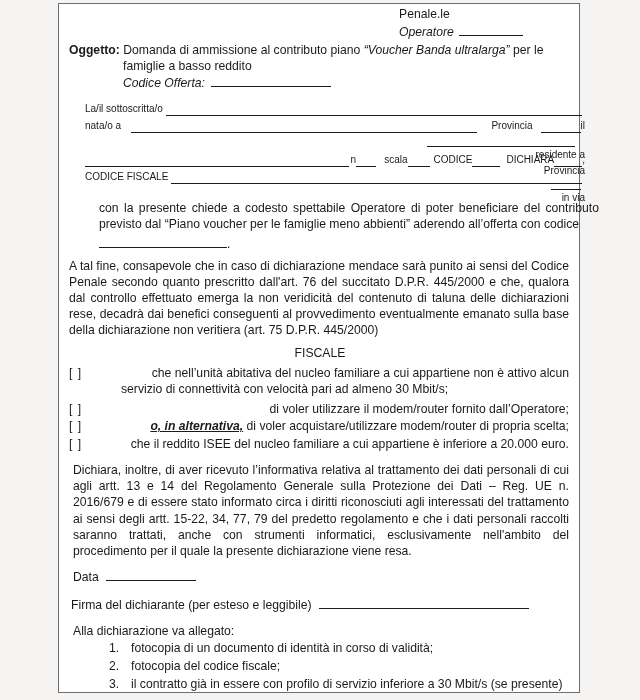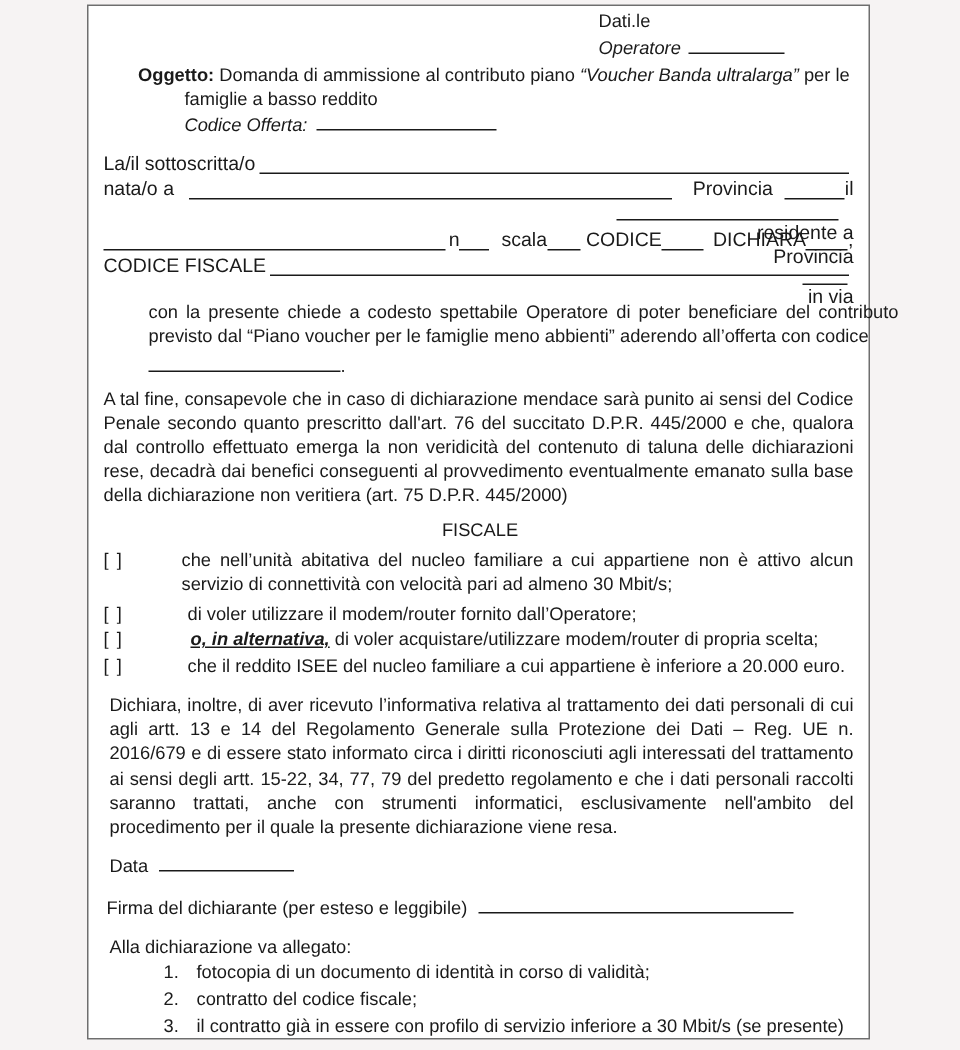--- a/index.html
+++ b/index.html
@@ -22,50 +22,50 @@
       width: 522px;
       height: 690px;
       background: #ffffff;
       border: 1.5px solid #6e6e6e;
       box-sizing: border-box;
     }
     .abs { position: absolute; white-space: nowrap; }
     .t { font-size: 12.2px; line-height: 15px; }
     .u { display: inline-block; border-bottom: 1px solid #1a1a1a; height: 11px; vertical-align: baseline; }
     .it { font-style: italic; }
-    .b { font-weight: bold; margin-left: 23px; }
+    .b { font-weight: bold; }
     .just { text-align: justify; text-align-last: left; white-space: normal; }
 
     
     #spett { left: 340px; top: 3px; }
     #operatore { left: 340px; top: 20px; }
 
     
     #oggetto-line1 { left: 10px; top: 39px; width: 500px; }
     #oggetto-line2 { left: 64px; top: 55px; }
     #oggetto-line3 { left: 64px; top: 71px; }
 
     
-    .row { position: absolute; left: 10px; width: 500px; white-space: nowrap; font-size: 13px; line-height: 15px; display: flex; align-items: flex-end; }
+    .row { position: absolute; left: 26px; width: 500px; white-space: nowrap; font-size: 10px; line-height: 15px; display: flex; align-items: flex-end; }
     .row .fill { flex: 1; border-bottom: 1px solid #1a1a1a; height: 11px; margin: 0 3px; }
     #r1 { top: 97px; }
     #r2 { top: 114px; }
     #r3 { top: 131px; flex-direction: column; }
     #r4 { top: 148px; }
     #r5 { top: 165px; }
 
     
     .para { position: absolute; left: 10px; width: 500px; font-size: 12.2px; line-height: 16px; }
     #p-richiesta { top: 196px; margin-left: 30px; }
     #p-afine { top: 254px; }
     #dichiara-title { position: absolute; left: 0; width: 522px; text-align: center; top: 342px; font-size: 12.2px; }
 
     .check-row { position: absolute; left: 10px; width: 500px; font-size: 12.2px; line-height: 15.5px; }
     .check-row .box { position: absolute; left: 0; top: 0; letter-spacing: 1px; }
-    .check-row .txt { margin-left: 52px; display: block; }
+    .check-row .txt { margin-left: 52px; display: block; text-align: right; }
     #c1 { top: 362px; }
     #c2 { top: 398px; }
     #c3 { top: 415px; }
     #c4 { top: 433px; }
     .ul-it { font-style: italic; font-weight: bold; text-decoration: underline; }
 
     #p-privacy { left: 14px; width: 496px; top: 458px; line-height: 16.2px; }
 
     #data-line { left: 14px; top: 565px; }
     #firma-line { left: 12px; top: 593px; }
@@ -74,21 +74,21 @@
     .alleg .num { display: inline-block; width: 22px; }
     #a1 { top: 637px; }
     #a2 { top: 655px; }
     #a3 { top: 673px; }
   </style>
 </head>
 <body>
 
 <div class="page">
 
-  <div class="abs t" id="spett">Dati.le</div>
+  <div class="abs t" id="spett">Penale.le</div>
   <div class="abs t" id="operatore">
     <span class="it">Operatore</span>
     <span class="u" style="width:64px;margin-left:2px;"></span>
   </div>
 
   <div class="abs t" id="oggetto-line1">
     <span class="b">Oggetto:</span>
     <span>Domanda di ammissione al contributo piano </span><span class="it">“Voucher Banda ultralarga”</span><span> per le</span>
   </div>
   <div class="abs t" id="oggetto-line2">famiglie a basso reddito</div>
@@ -168,19 +168,19 @@
   <div class="abs t" id="firma-line">
     <span>Firma del dichiarante (per esteso e leggibile)</span>
     <span class="u" style="width:210px;margin-left:4px;"></span>
   </div>
 
   <div class="abs t" id="allegato-title">Alla dichiarazione va allegato:</div>
   <div class="alleg" id="a1">
     <span class="num">1.</span><span>fotocopia di un documento di identità in corso di validità;</span>
   </div>
   <div class="alleg" id="a2">
-    <span class="num">2.</span><span>contratto del codice fiscale;</span>
+    <span class="num">2.</span><span>fotocopia del codice fiscale;</span>
   </div>
   <div class="alleg" id="a3">
     <span class="num">3.</span><span>il contratto già in essere con profilo di servizio inferiore a 30 Mbit/s (se presente)</span>
   </div>
 
 </div>
 
 </body></html>

